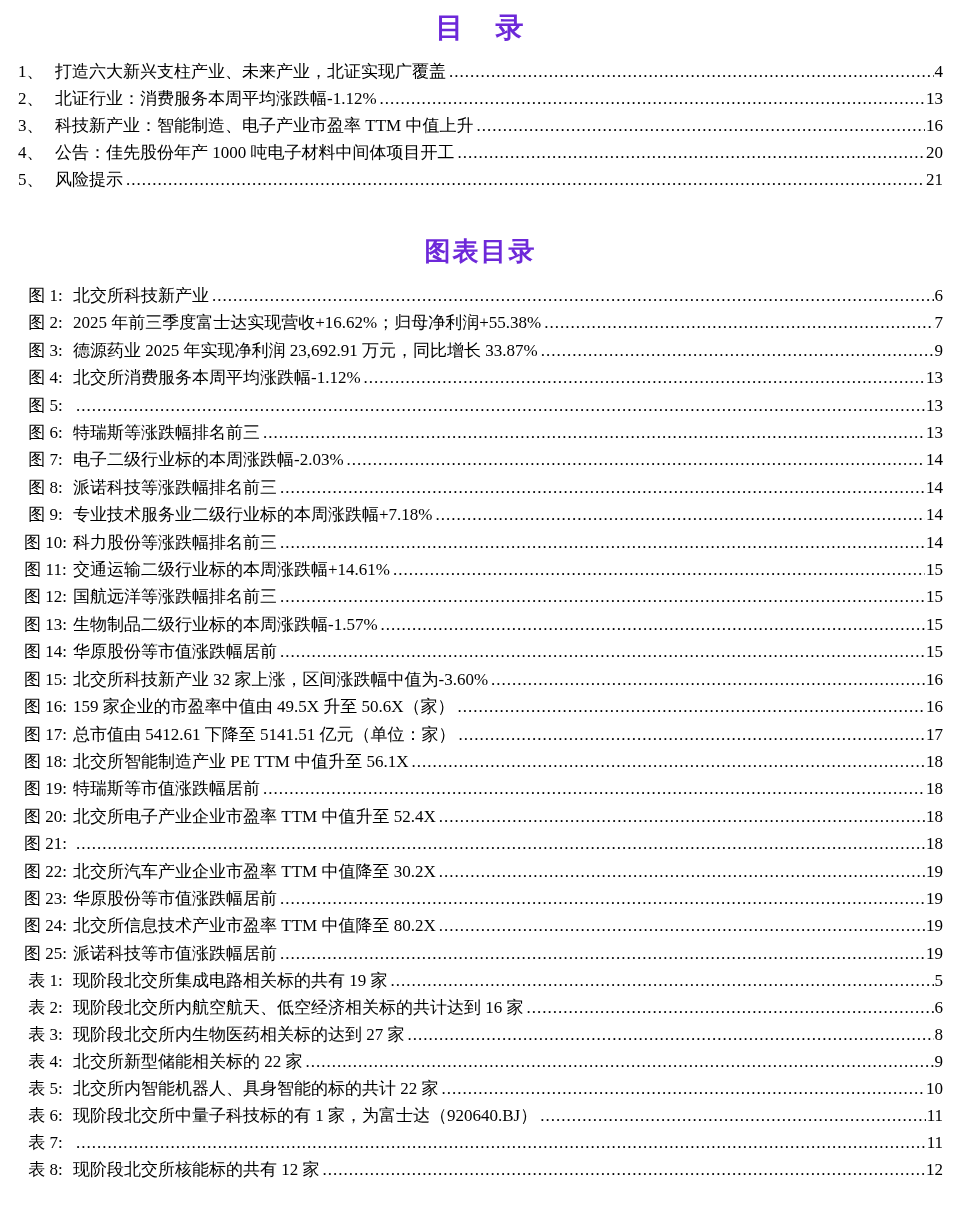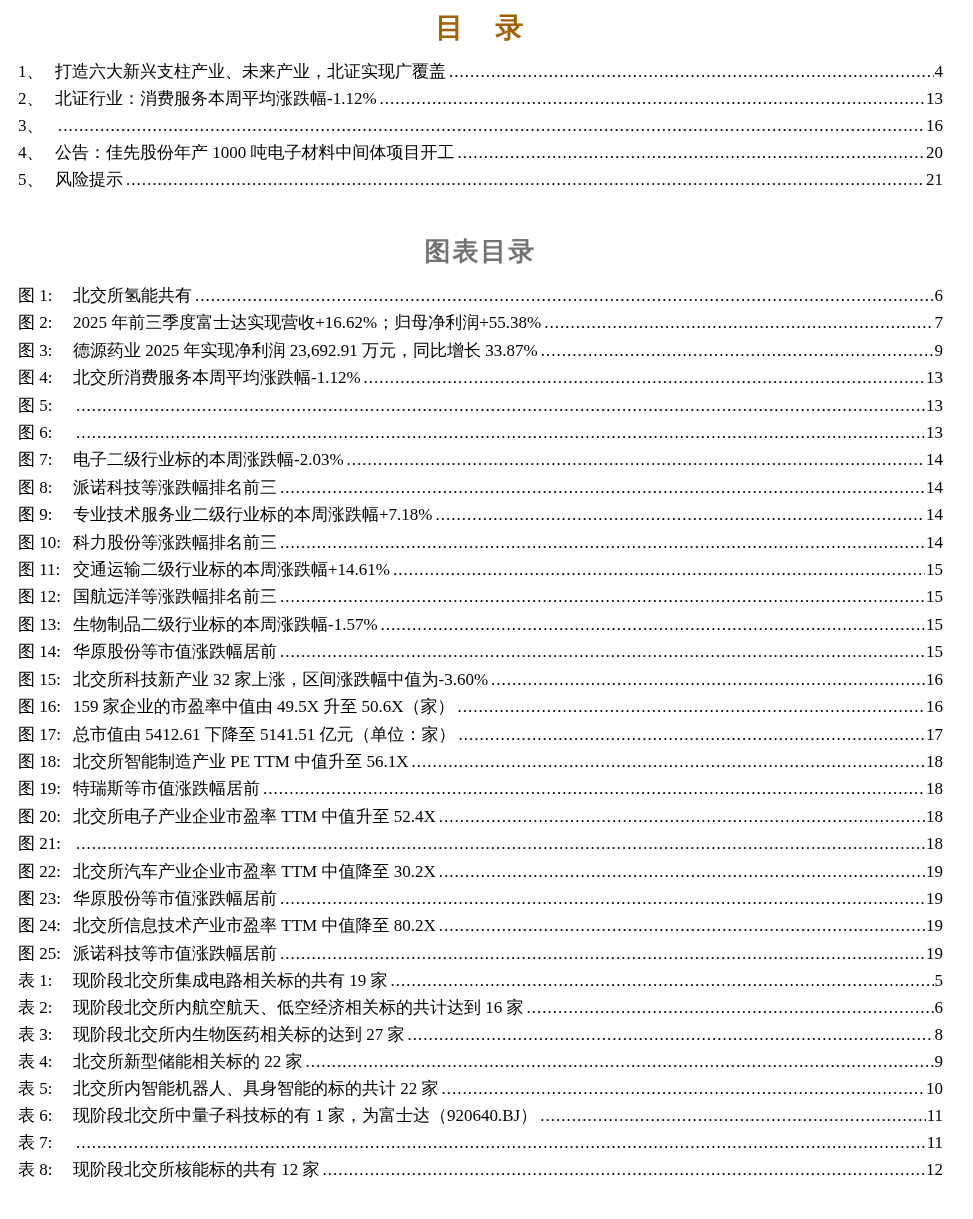--- a/index.html
+++ b/index.html
@@ -35,86 +35,87 @@
   .fig-list { margin-top: 13px; }
   .tbl-list { }
   .row {
     display: flex;
     align-items: baseline;
     font-size: 17px;
     line-height: 27px;
   }
   .fig-row { line-height: 27.4px; }
   .num  { flex: 0 0 37px; white-space: nowrap; }
-  .fnum { flex: 0 0 55px; white-space: nowrap; }
+  .fnum { flex: 0 0 55px; white-space: nowrap; text-align: center; }
   .entry-text { flex: 0 0 auto; white-space: nowrap; }
   .dots {
     flex: 1 1 auto;
     overflow: hidden;
     white-space: nowrap;
     letter-spacing: 1px;
     margin-left: 3px;
     margin-right: 1px;
   }
   .dots::after {
     content: "......................................................................................................................................................................................................................................................................................................";
   }
   .pg { flex: 0 0 auto; white-space: nowrap; text-align: right; }
 </style>
 </head>
 <body>
 
 <div class="page">
 
-  <h1 class="doc-title" style="color: #a16207;">目　录</h1>
+  <h1 class="doc-title" style="color: #6d28d9;">目　录</h1>
 
   <div class="toc-list">
 
       <div class="row toc-row">
         <span class="num">1、</span>
         <span class="entry-text">打造六大新兴支柱产业、未来产业，北证实现广覆盖</span>
         <span class="dots"></span>
         <span class="pg">4</span>
       </div>
 
       <div class="row toc-row">
         <span class="num">2、</span>
         <span class="entry-text">北证行业：消费服务本周平均涨跌幅-1.12%</span>
         <span class="dots"></span>
         <span class="pg">13</span>
       </div>
 
       <div class="row toc-row">
         <span class="num">3、</span>
+        <span class="entry-text">科技新产业：智能制造、电子产业市盈率 TTM 中值上升</span>
         <span class="dots"></span>
         <span class="pg">16</span>
       </div>
 
       <div class="row toc-row">
         <span class="num">4、</span>
         <span class="entry-text">公告：佳先股份年产 1000 吨电子材料中间体项目开工</span>
         <span class="dots"></span>
         <span class="pg">20</span>
       </div>
 
       <div class="row toc-row">
         <span class="num">5、</span>
         <span class="entry-text">风险提示</span>
         <span class="dots"></span>
         <span class="pg">21</span>
       </div>
     </div>
 
-  <h1 class="doc-title figures-title" style="color: #737373;">图表目录</h1>
+  <h1 class="doc-title figures-title" style="color: #6d28d9;">图表目录</h1>
 
   <div class="fig-list">
 
       <div class="row fig-row">
         <span class="fnum">图 1:</span>
-        <span class="entry-text">北交所氢能共有</span>
+        <span class="entry-text">北交所科技新产业</span>
         <span class="dots"></span>
         <span class="pg">6</span>
       </div>
 
       <div class="row fig-row">
         <span class="fnum">图 2:</span>
         <span class="entry-text">2025 年前三季度富士达实现营收+16.62%；归母净利润+55.38%</span>
         <span class="dots"></span>
         <span class="pg">7</span>
       </div>
@@ -134,20 +135,21 @@
       </div>
 
       <div class="row fig-row">
         <span class="fnum">图 5:</span>
         <span class="dots"></span>
         <span class="pg">13</span>
       </div>
 
       <div class="row fig-row">
         <span class="fnum">图 6:</span>
+        <span class="entry-text">特瑞斯等涨跌幅排名前三</span>
         <span class="dots"></span>
         <span class="pg">13</span>
       </div>
 
       <div class="row fig-row">
         <span class="fnum">图 7:</span>
         <span class="entry-text">电子二级行业标的本周涨跌幅-2.03%</span>
         <span class="dots"></span>
         <span class="pg">14</span>
       </div>

